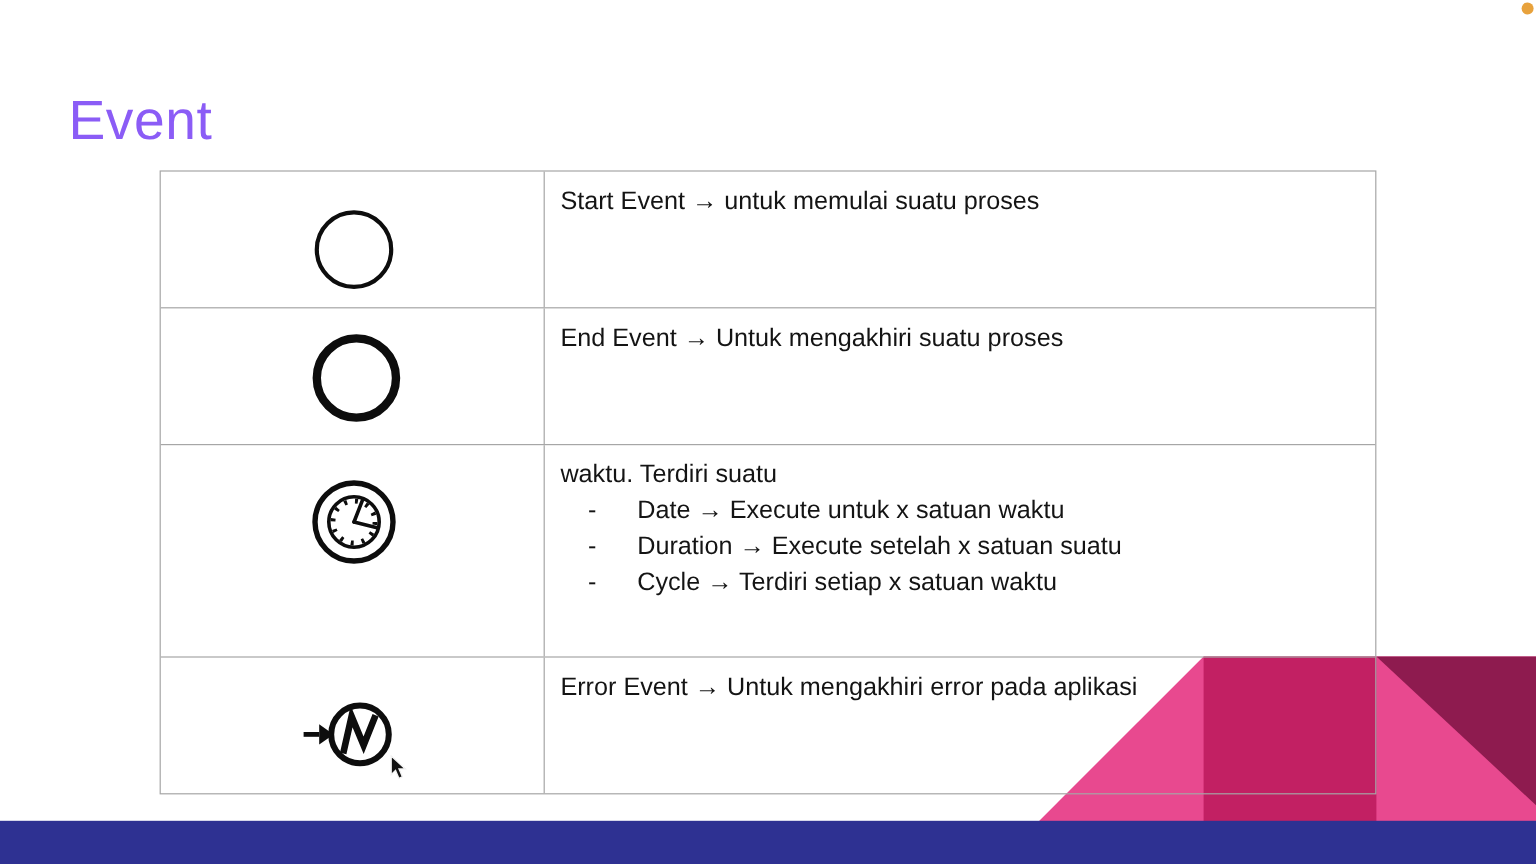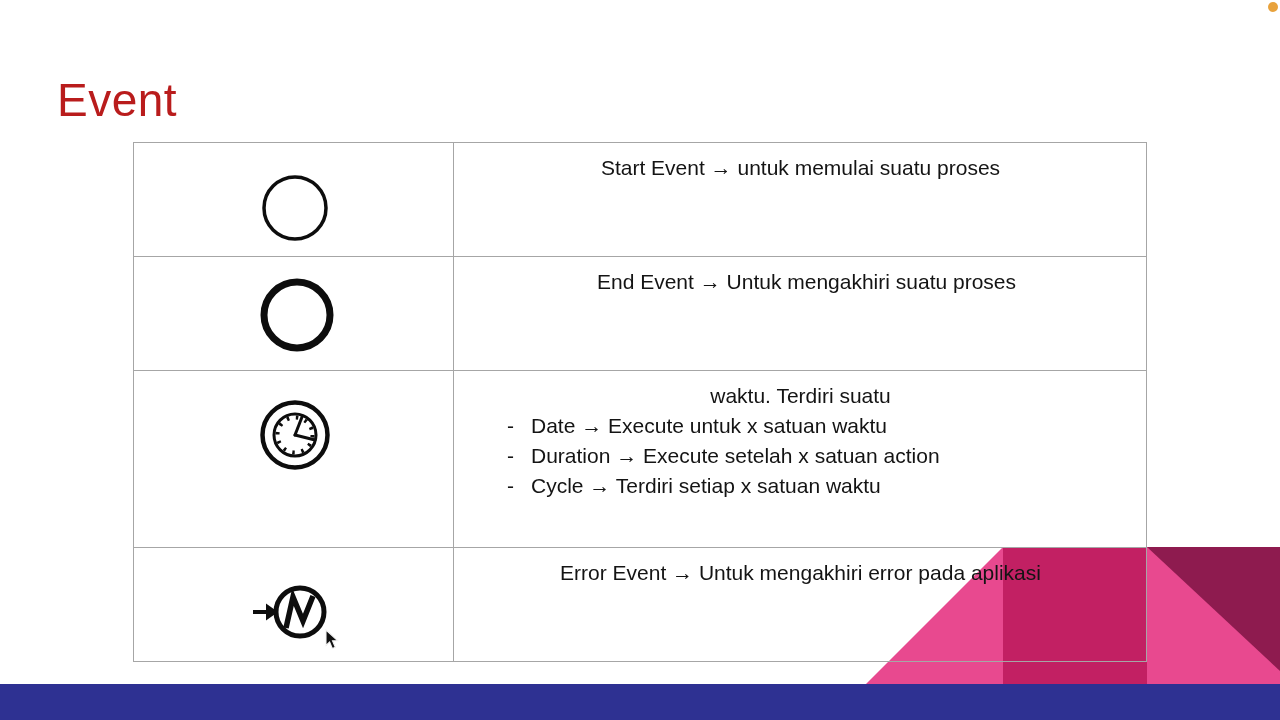--- a/index.html
+++ b/index.html
@@ -7,32 +7,32 @@
     position:relative;width:1280px;height:720px;background:#ffffff;
     overflow:hidden;font-family:"Liberation Sans",sans-serif;color:#141414;
   }
   
   .decor{position:absolute;left:0;top:0;width:1280px;height:720px;z-index:0;pointer-events:none;}
   .bottom-bar{position:absolute;left:0;top:684px;width:1280px;height:36px;background:#2e3192;z-index:2;}
   .accent-dot{position:absolute;left:1268px;top:2px;width:10px;height:10px;border-radius:50%;background:#e8a23c;z-index:2;}
   
   .title{
     position:absolute;left:57px;top:72px;z-index:1;
-    font-size:46px;font-weight:500;letter-spacing:0.5px;color:#b91c1c;line-height:56px;
+    font-size:46px;font-weight:500;letter-spacing:0.5px;color:#8b5cf6;line-height:56px;
   }
   
   .etable{
     position:absolute;left:133px;top:142px;width:1014px;z-index:1;
     border:1px solid #a6a6a6;box-sizing:border-box;background:transparent;
   }
-  .erow{display:flex;border-bottom:1px solid #a6a6a6;text-align:center;}
+  .erow{display:flex;border-bottom:1px solid #a6a6a6;}
   .erow:last-child{border-bottom:none;}
   .cell-icon{width:320px;border-right:1px solid #a6a6a6;position:relative;box-sizing:border-box;}
   .cell-text{flex:1;padding:10px 12px 0 13px;font-size:21px;line-height:30px;box-sizing:border-box;}
-  .h1r{height:113px;} .h2r{height:113px;gap:12px;} .h3r{height:176px;} .h4r{height:113px;}
+  .h1r{height:113px;} .h2r{height:113px;} .h3r{height:176px;} .h4r{height:113px;}
   .bullet-line{display:flex;line-height:30px;}
   .dash{margin-left:23px;width:41px;flex:0 0 41px;}
   .icon-svg{position:absolute;}
   .cursor{position:absolute;left:325px;top:629px;z-index:5;}
 </style>
 </head>
 <body>
 
 <div class="slide">
 
@@ -79,21 +79,21 @@
         </svg>
       </div>
       <div class="cell-text">
         <div>waktu. Terdiri suatu</div>
         <div class="bullet-line">
           <span class="dash">-</span>
           <span>Date → Execute untuk x satuan waktu</span>
         </div>
         <div class="bullet-line">
           <span class="dash">-</span>
-          <span>Duration → Execute setelah x satuan action</span>
+          <span>Duration → Execute setelah x satuan suatu</span>
         </div>
         <div class="bullet-line">
           <span class="dash">-</span>
           <span>Cycle → Terdiri setiap x satuan waktu</span>
         </div>
       </div>
     </div>
 
     <div class="erow h4r">
       <div class="cell-icon">

